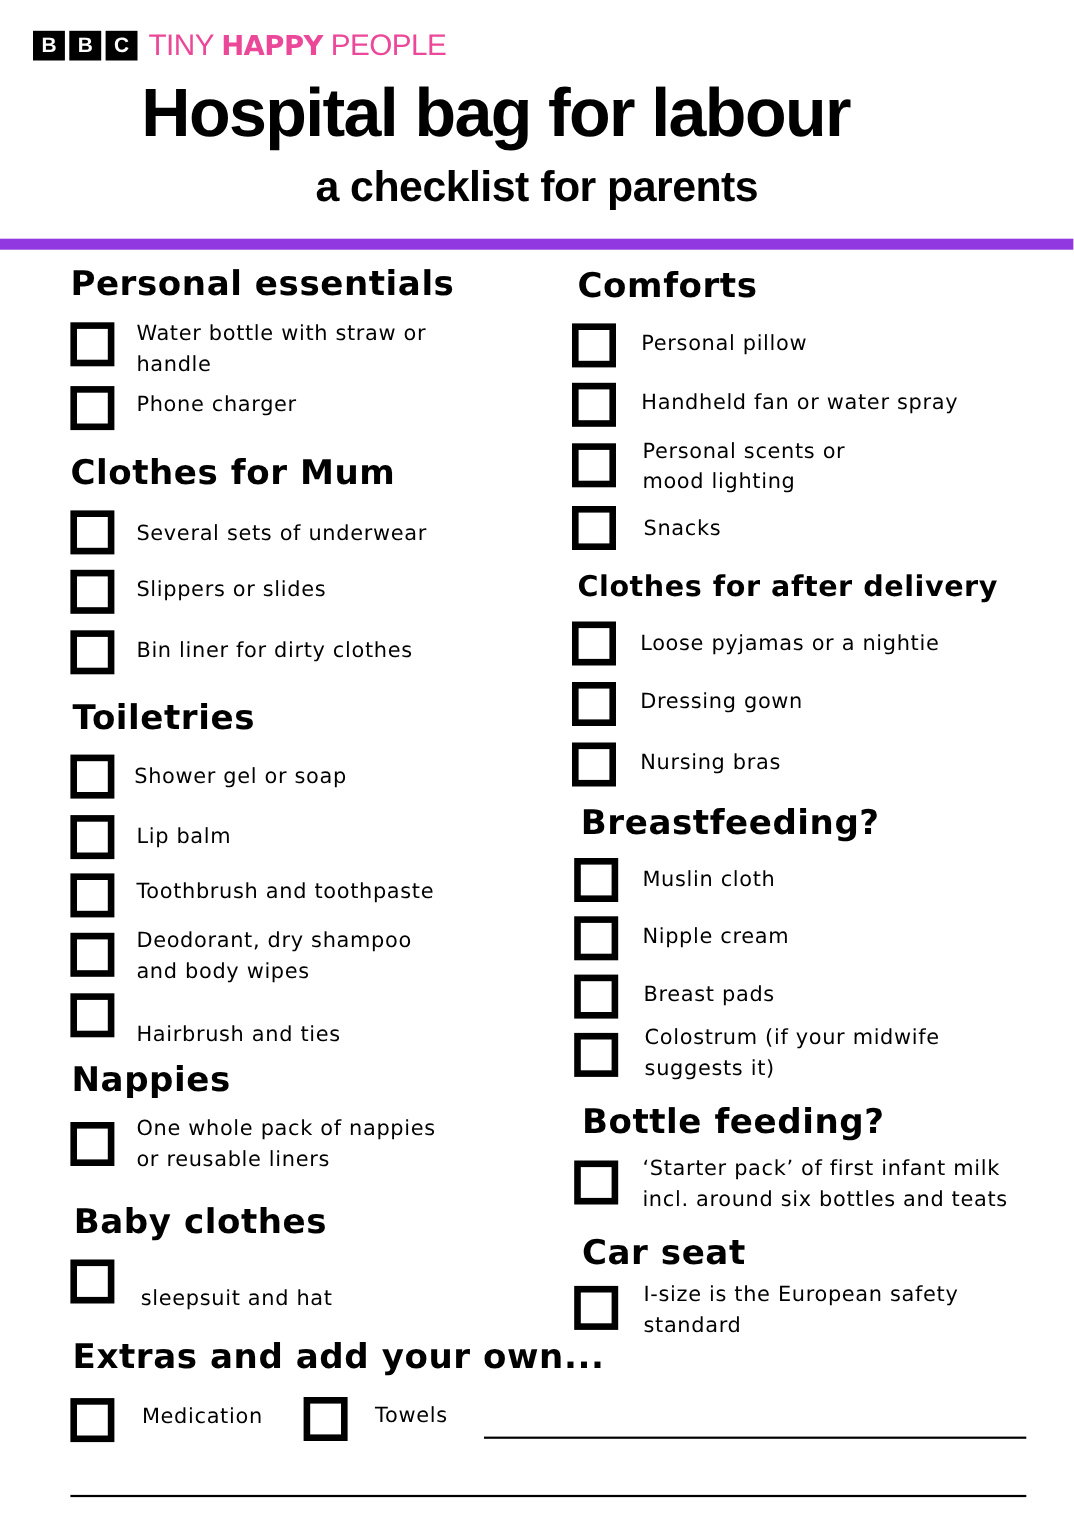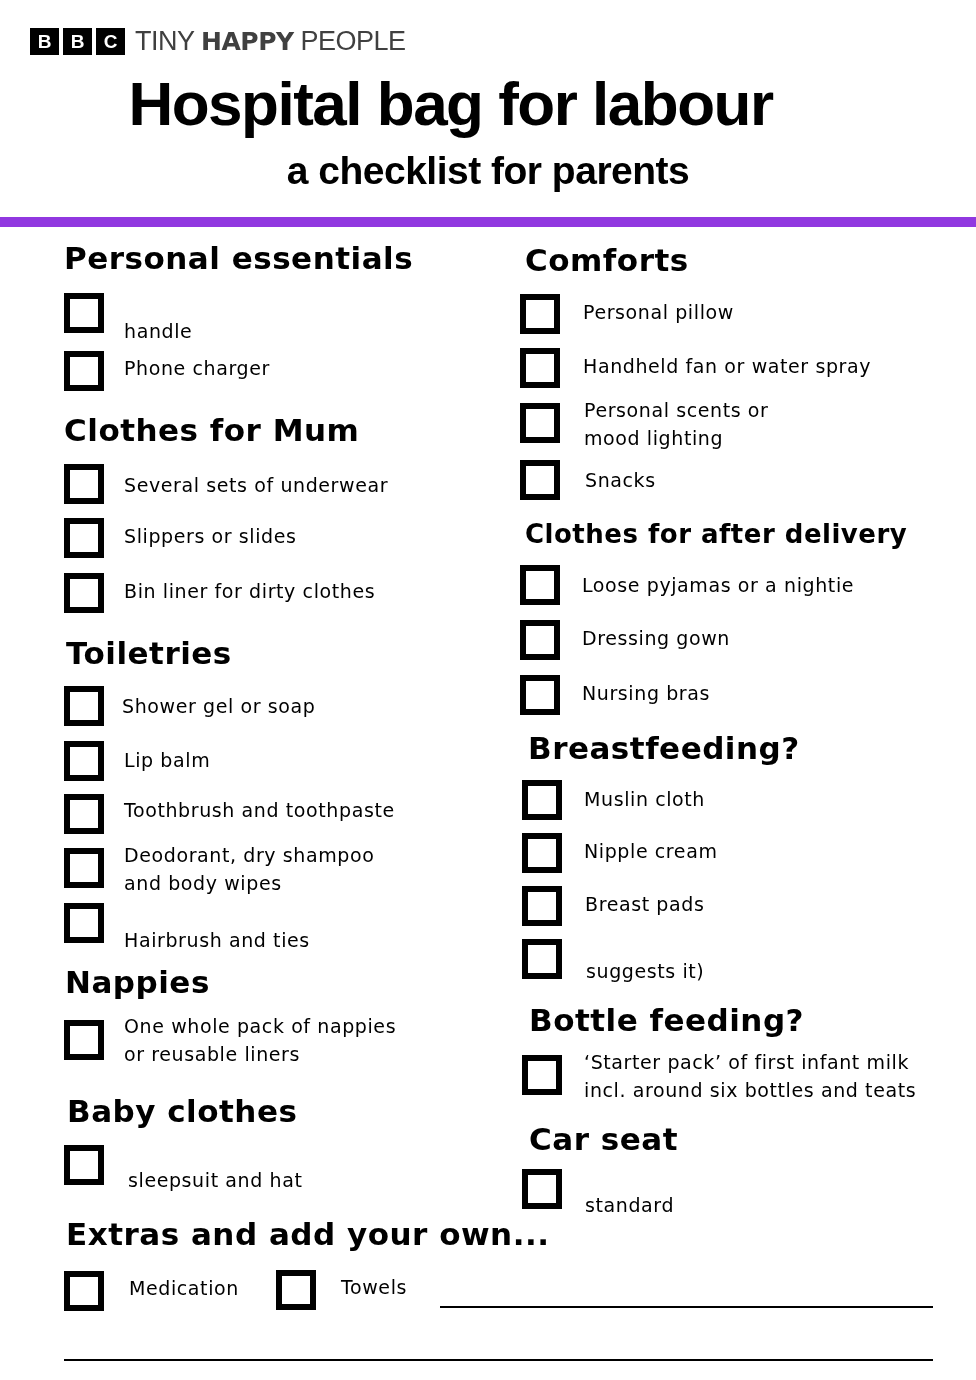--- a/index.html
+++ b/index.html
@@ -1,21 +1,21 @@
 <!DOCTYPE html>
 <html><head>
   <meta charset="utf-8">
   <style>
     * { box-sizing: border-box; margin: 0; padding: 0; }
     html, body { width: 976px; height: 1380px; background: #ffffff; overflow: hidden; }
     body { position: relative; font-family: "DejaVu Sans", sans-serif; color: #000; }
 
     .brand { position: absolute; left: 30px; top: 26px; display: flex; align-items: center; gap: 4px; }
     .bbc-box { width: 29px; height: 27px; background: #000; color: #fff; font-family: "Liberation Sans", sans-serif; font-weight: bold; font-size: 19px; display: flex; align-items: center; justify-content: center; }
-    .brand-text { margin-left: 6px; font-family: "Liberation Sans", sans-serif; font-size: 27px; color: #404040; letter-spacing: -0.5px; }
+    .brand-text { margin-left: 6px; font-family: "Liberation Sans", sans-serif; font-size: 27px; color: #ec4899; letter-spacing: -0.5px; }
     .brand-text .happy { font-weight: bold; font-family: "DejaVu Sans", sans-serif; font-size: 25px; }
 
     .title { position: absolute; left: 0; width: 901px; top: 68px; text-align: center; font-family: "Liberation Sans", sans-serif; font-weight: bold; font-size: 62px; letter-spacing: -1.5px; line-height: 72px; }
     .subtitle { position: absolute; left: 0; width: 976px; top: 148px; text-align: center; font-family: "Liberation Sans", sans-serif; font-weight: bold; font-size: 39px; letter-spacing: -0.5px; line-height: 46px; }
 
     .divider { position: absolute; left: 0; top: 217px; width: 976px; height: 10px; background: #9138e0; }
 
     .heading { position: absolute; font-family: "DejaVu Sans", sans-serif; font-weight: bold; font-size: 31px; letter-spacing: 0.5px; line-height: 36px; white-space: nowrap; }
     .heading.sm { font-size: 26px; }
 
@@ -40,21 +40,21 @@
 </div>
 
 <div class="title">Hospital bag for labour</div>
 <div class="subtitle">a checklist for parents</div>
 <div class="divider"></div>
 
 <div class="heading" style="left:64px; top:240px;">Personal essentials</div>
 <div class="item" style="left:64px; top:293px;">
   <div class="cb"></div>
 </div>
-<div class="label" style="left:124px; top:289px;"><br><span>handle</span></div>
+<div class="label" style="left:124px; top:289px;"><span>Water bottle with straw or</span><br><span>handle</span></div>
 <div class="item" style="left:64px; top:351px;">
   <div class="cb"></div>
 </div>
 <div class="label" style="left:124px; top:354px;">Phone charger</div>
 
 <div class="heading" style="left:64px; top:412px;">Clothes for Mum</div>
 <div class="item" style="left:64px; top:464px;">
   <div class="cb"></div>
 </div>
 <div class="label" style="left:124px; top:471px;">Several sets of underwear</div>
@@ -154,25 +154,25 @@
   <div class="cb"></div>
 </div>
 <div class="label" style="left:584px; top:837px;">Nipple cream</div>
 <div class="item" style="left:522px; top:886px;">
   <div class="cb"></div>
 </div>
 <div class="label" style="left:585px; top:890px;">Breast pads</div>
 <div class="item" style="left:522px; top:939px;">
   <div class="cb"></div>
 </div>
-<div class="label" style="left:586px; top:929px;"><br><span>suggests it)</span></div>
+<div class="label" style="left:586px; top:929px;"><span>Colostrum (if your midwife</span><br><span>suggests it)</span></div>
 
 <div class="heading" style="left:529px; top:1002px;">Bottle feeding?</div>
 <div class="item" style="left:522px; top:1055px;">
   <div class="cb"></div>
 </div>
 <div class="label" style="left:584px; top:1048px;"><span>‘Starter pack’ of first infant milk</span><br><span>incl. around six bottles and teats</span></div>
 
 <div class="heading" style="left:529px; top:1121px;">Car seat</div>
 <div class="item" style="left:522px; top:1169px;">
   <div class="cb"></div>
 </div>
-<div class="label" style="left:585px; top:1163px;"><br><span>standard</span></div>
+<div class="label" style="left:585px; top:1163px;"><span>I-size is the European safety</span><br><span>standard</span></div>
 
 </body></html>

